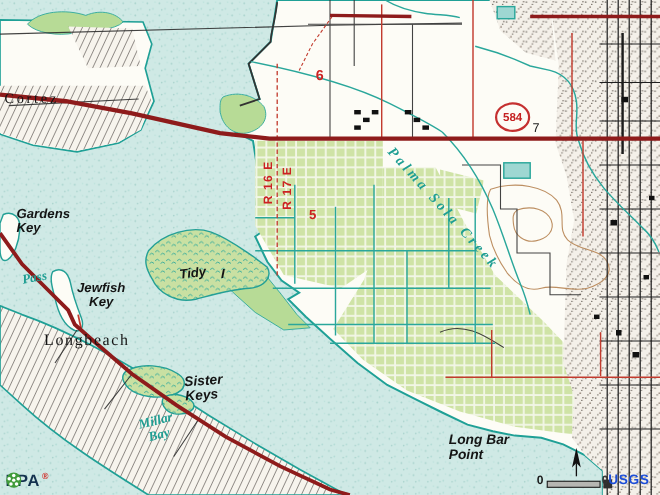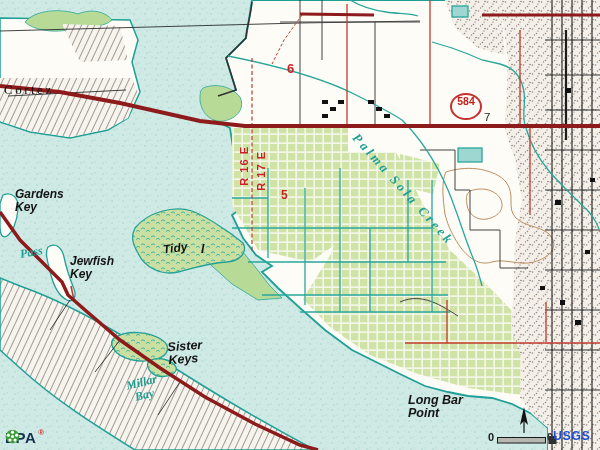--- a/index.html
+++ b/index.html
@@ -13,21 +13,21 @@
     font-family:"Liberation Sans",sans-serif;pointer-events:none;
   }
   .serifb{font-family:"Liberation Serif",serif;font-weight:normal;}
   .ital{font-style:italic;font-weight:600;}
   .teal{color:#1f9e93;font-family:"Liberation Serif",serif;font-style:italic;font-weight:bold;}
   .red{color:#cc2222;font-weight:bold;}
   .vert{transform:rotate(-90deg);width:44px;text-align:center;letter-spacing:1px;}
   .shield{
     position:absolute;left:450px;top:93px;width:28px;height:23px;
     border:2.5px solid #c53030;border-radius:50%;display:flex;
-    justify-content:center;background:rgba(253,252,246,.55);
+    align-items:center;justify-content:center;background:rgba(253,252,246,.55);
   }
   .shield span{color:#c52222;font-weight:bold;font-size:10.5px;letter-spacing:0;}
   .brand{
     position:absolute;left:5px;top:429px;display:flex;align-items:center;gap:3px;
   }
   .brand .epa-txt{font-size:15px;font-weight:bold;color:#14324f;letter-spacing:.5px;}
   .brand .em-txt{font-size:14.5px;font-weight:bold;font-style:italic;color:#d22b27;}
   .brand .reg{font-size:8px;color:#d22b27;font-weight:bold;position:relative;top:-5px;left:-1px;}
   .scale-num{position:absolute;font-size:11px;color:#1a1a1a;font-weight:bold;}
   .usgs{position:absolute;left:553px;top:429px;font-size:12.5px;font-weight:bold;color:#1d4ed8;letter-spacing:.5px;}
@@ -231,26 +231,27 @@
 
   <div class="lbl red" style="left:281px;top:189px;font-size:12px;">5</div>
 
   <div class="lbl teal" style="left:360px;top:131px;font-size:13px;letter-spacing:3px;transform:rotate(48deg);transform-origin:0 0;">Palma Sola Creek</div>
 
   <div class="lbl ital" style="left:15px;top:188px;font-size:12px;">Gardens
 Key</div>
 
   <div class="lbl teal" style="left:20px;top:246px;font-size:12px;transform:rotate(-10deg);">Pass</div>
 
-  <div class="lbl ital" style="left:70px;top:255px;font-size:12px;">Jewfish
+  <div class="lbl ital" style="left:70px;top:255px;font-size:12px;text-align:center;">Jewfish
 Key</div>
 
   <div class="lbl ital" style="left:163px;top:242px;font-size:12px;transform:rotate(-7deg);">Tidy</div>
   <div class="lbl ital" style="left:201px;top:243px;font-size:12px;">I</div>
 
+  <div class="lbl serifb" style="left:40px;top:303px;font-size:14.5px;letter-spacing:1.5px;">Longbeach</div>
 
   <div class="lbl ital" style="left:168px;top:340px;font-size:12.5px;transform:rotate(-4deg);">Sister
 Keys</div>
 
   <div class="lbl teal" style="left:122px;top:376px;font-size:12px;width:42px;text-align:center;transform:rotate(-14deg);">Millar
 Bay</div>
 
 
 
   <div class="lbl ital" style="left:408px;top:394px;width:58px;text-align:left;font-size:12.5px;">Long Bar

